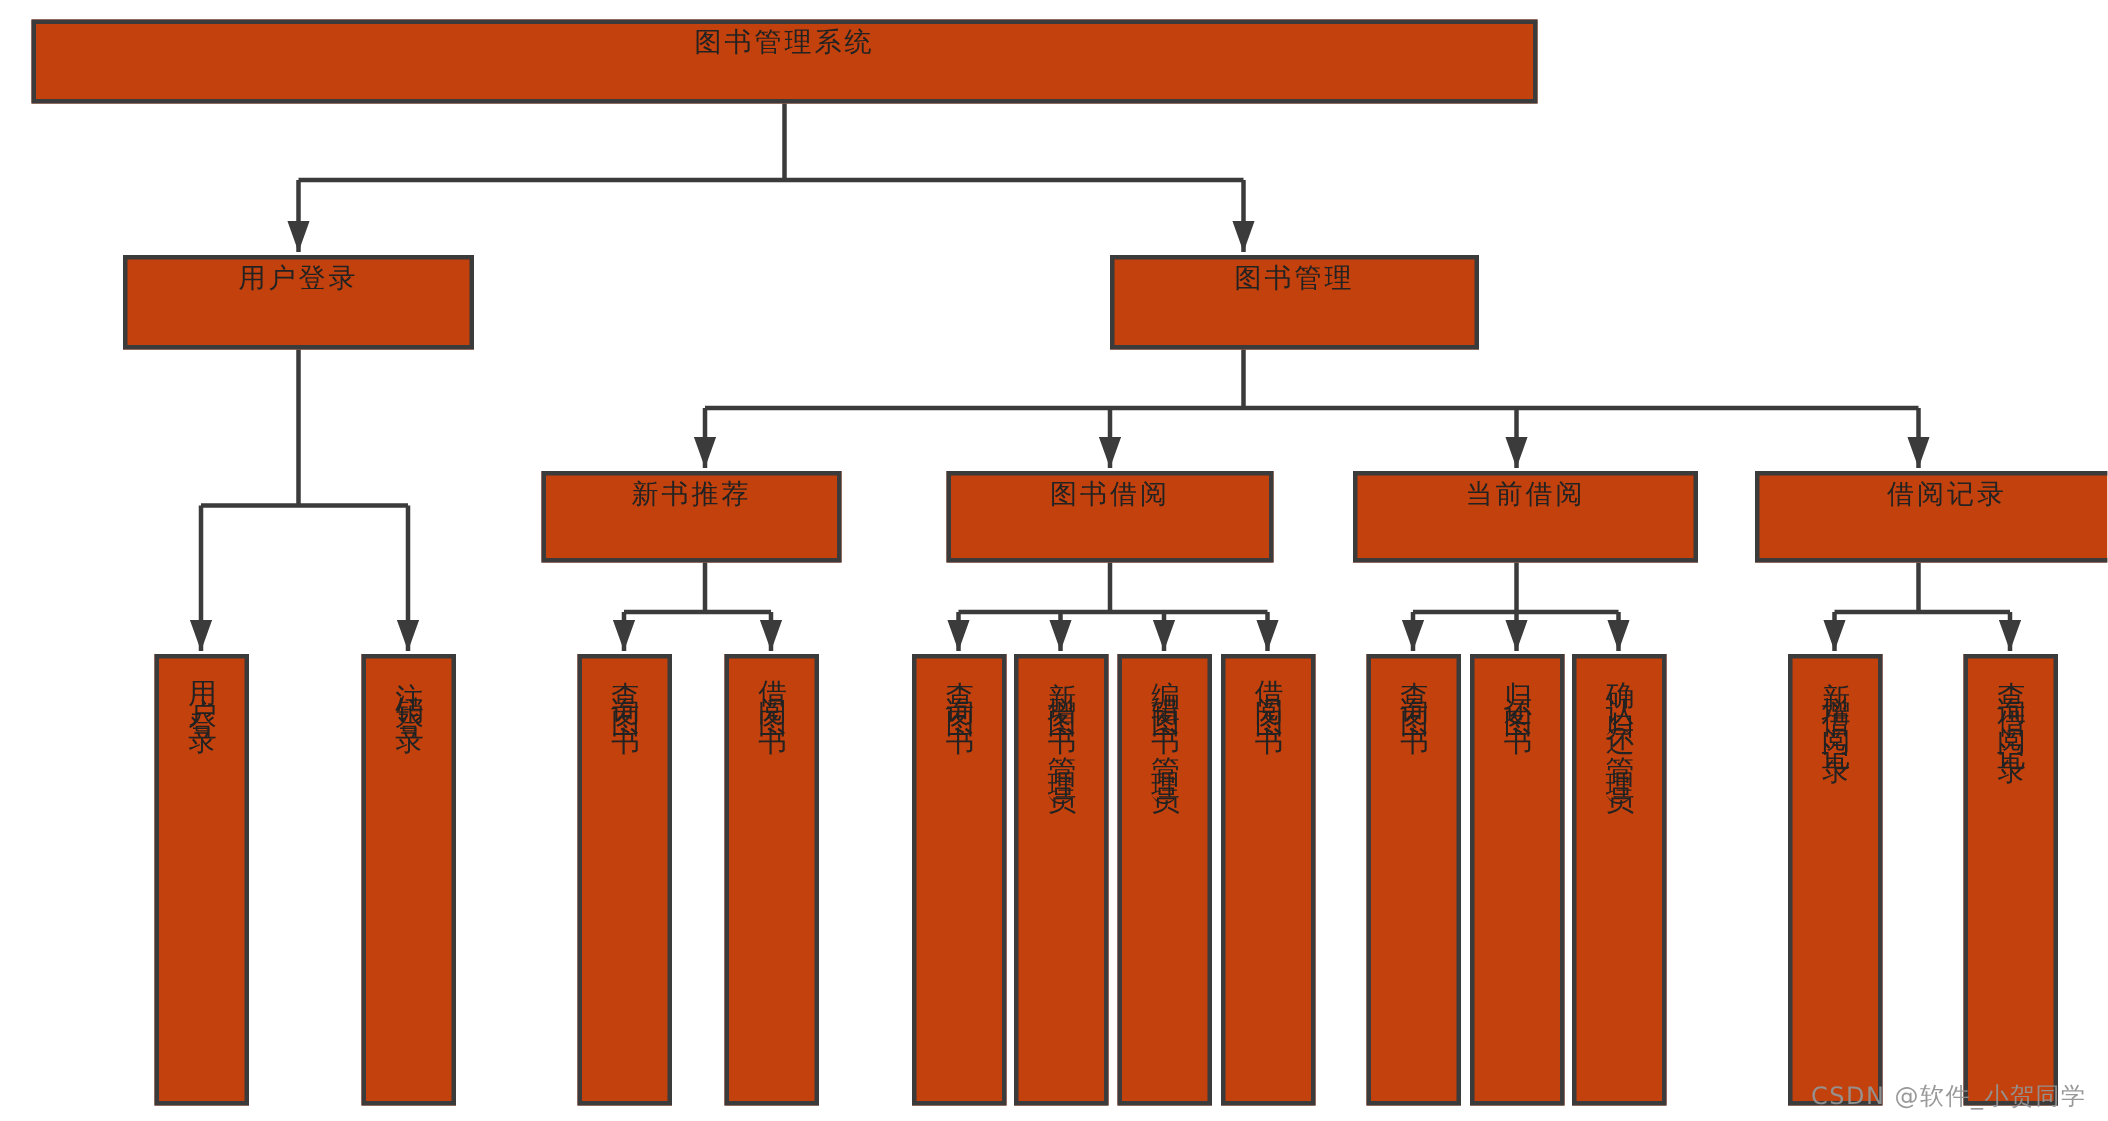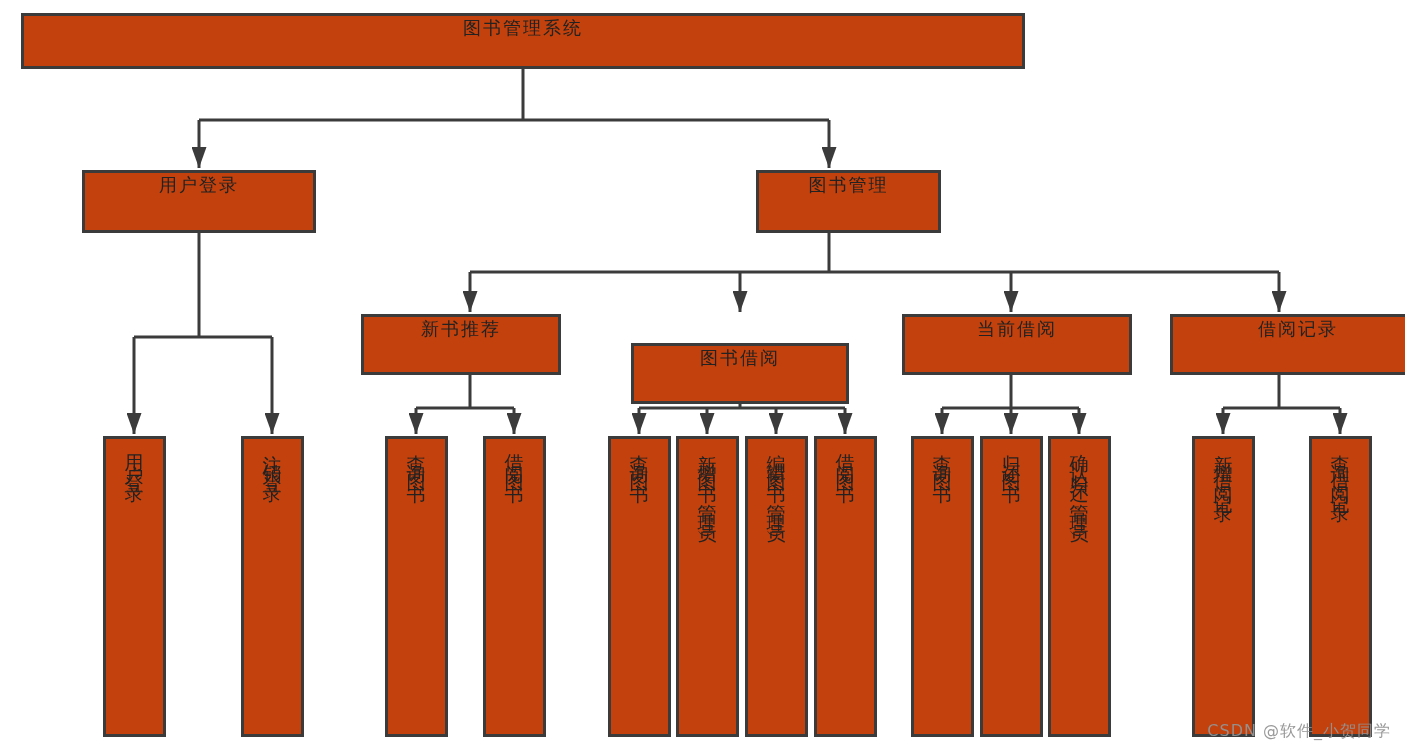--- a/index.html
+++ b/index.html
@@ -108,28 +108,28 @@
     </g>
   </svg>
 
   <div class="box h root">
     <span>图书管理系统</span>
   </div>
 
   <div class="box h lvl2" style="left:82px; width:234px;">
     <span>用户登录</span>
   </div>
-  <div class="box h lvl2" style="left:756px; width:185px;">
+  <div class="box h lvl2" style="left:740px; width:246px;">
     <span>图书管理</span>
   </div>
 
   <div class="box h lvl3" style="left:361px; width:200px;">
     <span>新书推荐</span>
   </div>
-  <div class="box h lvl3" style="left:631px; width:218px;margin-top:29px;">
+  <div class="box h lvl3" style="left:631px; width:218px;">
     <span>图书借阅</span>
   </div>
   <div class="box h lvl3" style="left:902px; width:230px;">
     <span>当前借阅</span>
   </div>
   <div class="box h lvl3" style="left:1170px; width:256px;">
     <span>借阅记录</span>
   </div>
 
   <div class="box v leaf" style="left:103px;">

